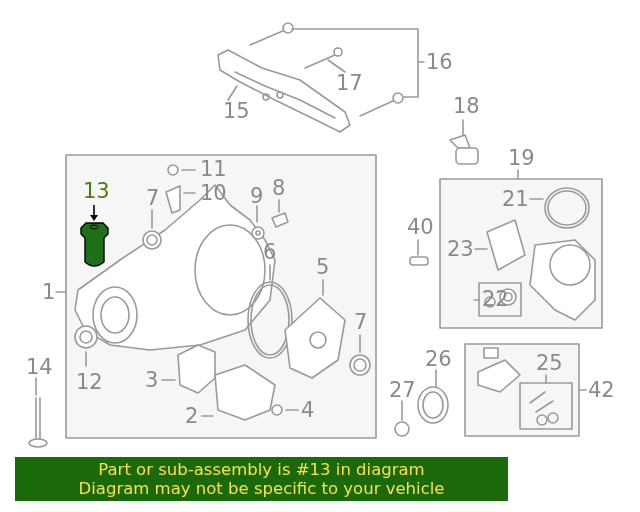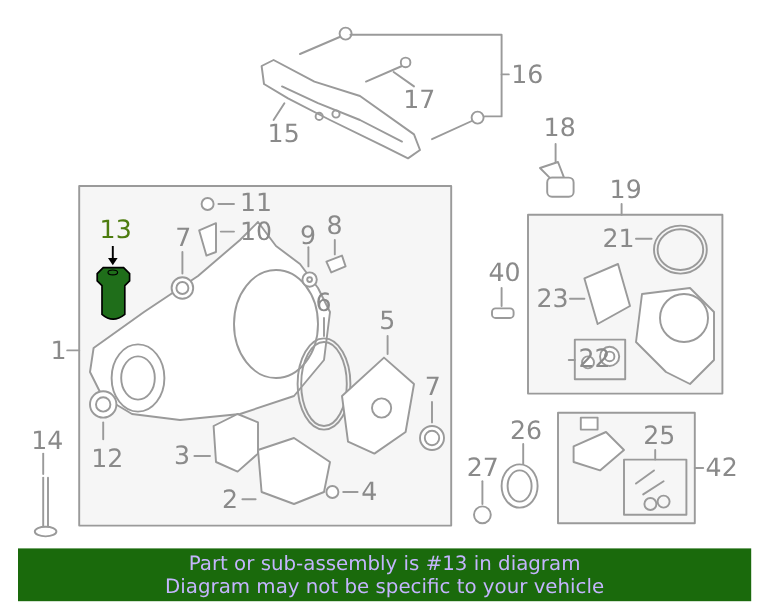--- a/index.html
+++ b/index.html
@@ -1,21 +1,21 @@
 <!DOCTYPE html>
 <html><head>
 <meta charset="utf-8">
 <style>
   html,body{margin:0;padding:0;background:#ffffff;}
   body{width:640px;height:512px;position:relative;overflow:hidden;font-family:"DejaVu Sans",sans-serif;}
   #diagram{position:absolute;left:0;top:0;width:640px;height:512px;}
   .callout{position:absolute;font-size:21px;color:#8a8a8a;line-height:1;white-space:nowrap;}
   .callout.hl{color:#4d7c0f;}
-  #banner{position:absolute;left:15px;top:457px;width:611px;height:44px;background:#1a6a0c;
-    color:#c4b5fd;text-align:center;font-size:16.5px;line-height:19px;padding-top:3px;box-sizing:border-box;}
+  #banner{position:absolute;left:15px;top:457px;width:493px;height:44px;background:#1a6a0c;
+    color:#fde047;text-align:center;font-size:16.5px;line-height:19px;padding-top:3px;box-sizing:border-box;}
   #banner div{white-space:nowrap;}
 </style>
 </head>
 <body>
 
 <div id="diagram">
 <svg width="640" height="512" viewBox="0 0 640 512" xmlns="http://www.w3.org/2000/svg">
   <g fill="none" stroke="#9a9a9a" stroke-width="1.6" stroke-linecap="round" stroke-linejoin="round">
 
     <rect x="66" y="155" width="310" height="283" fill="#f6f6f6"></rect>

